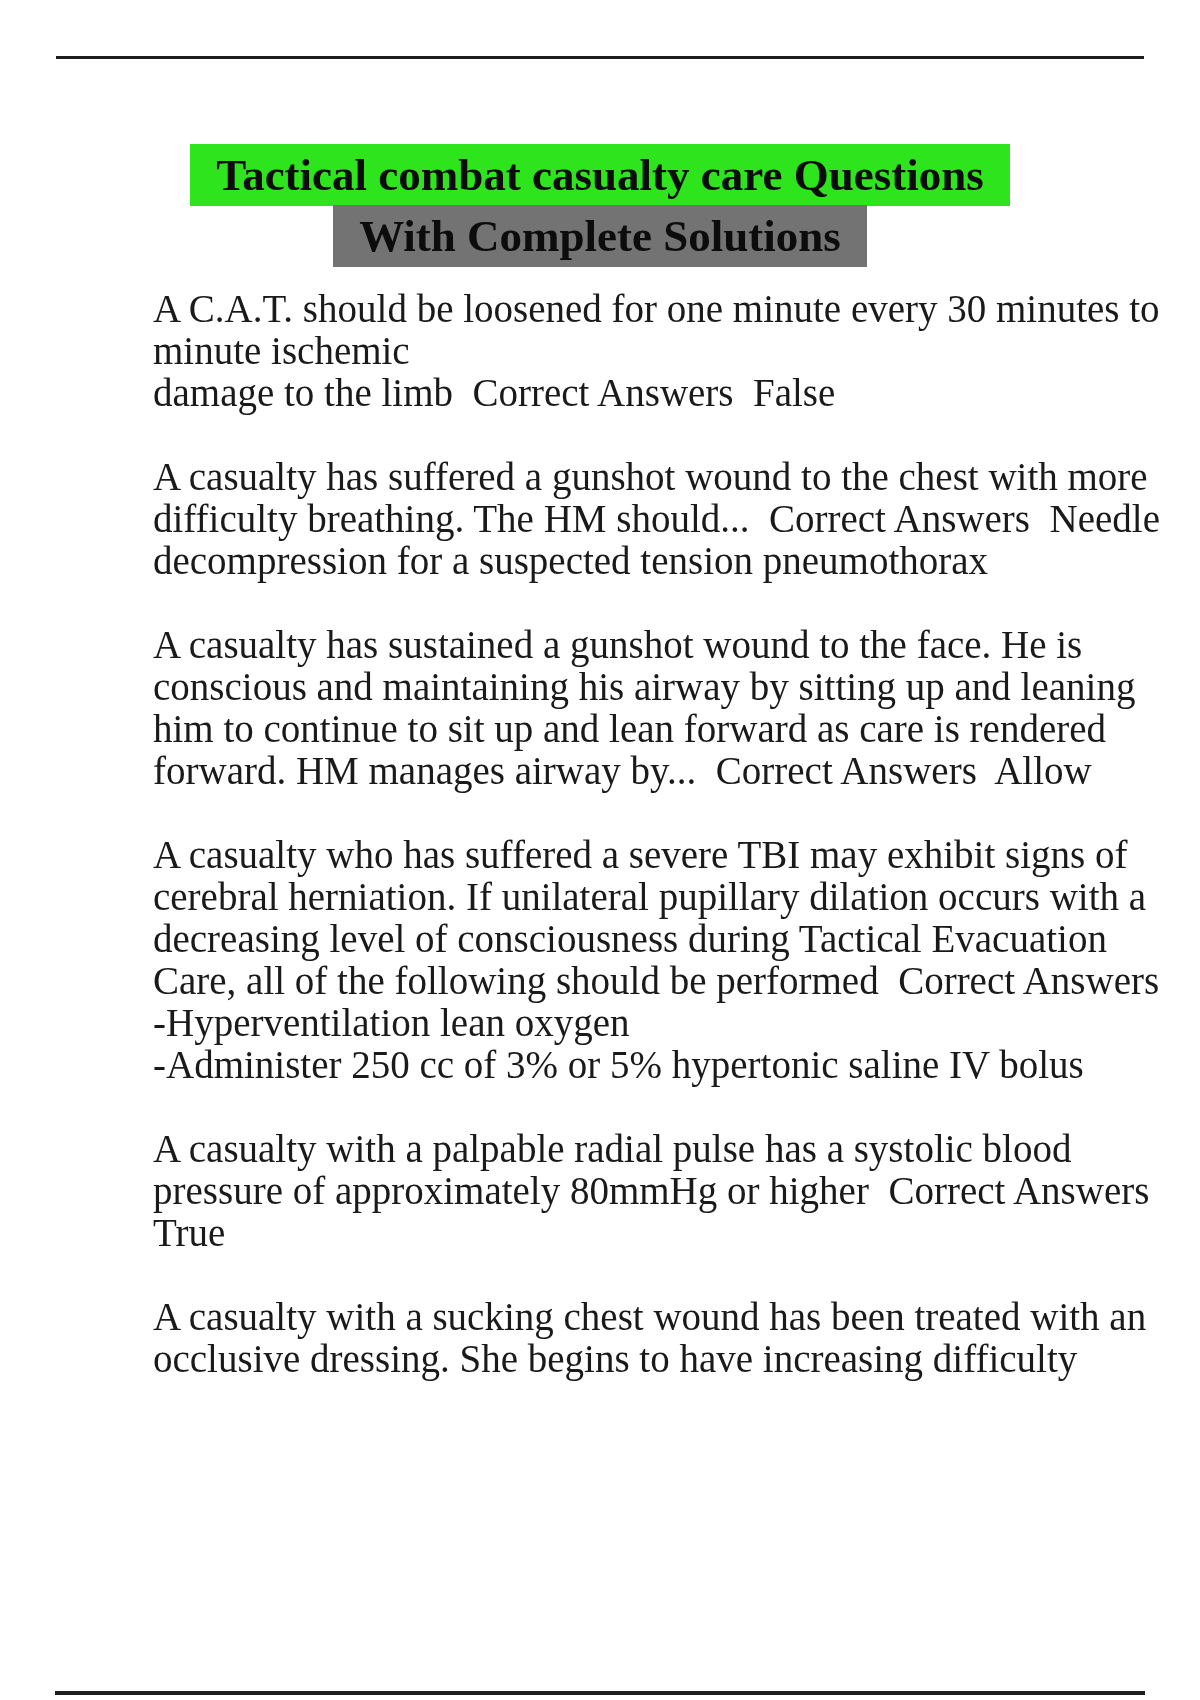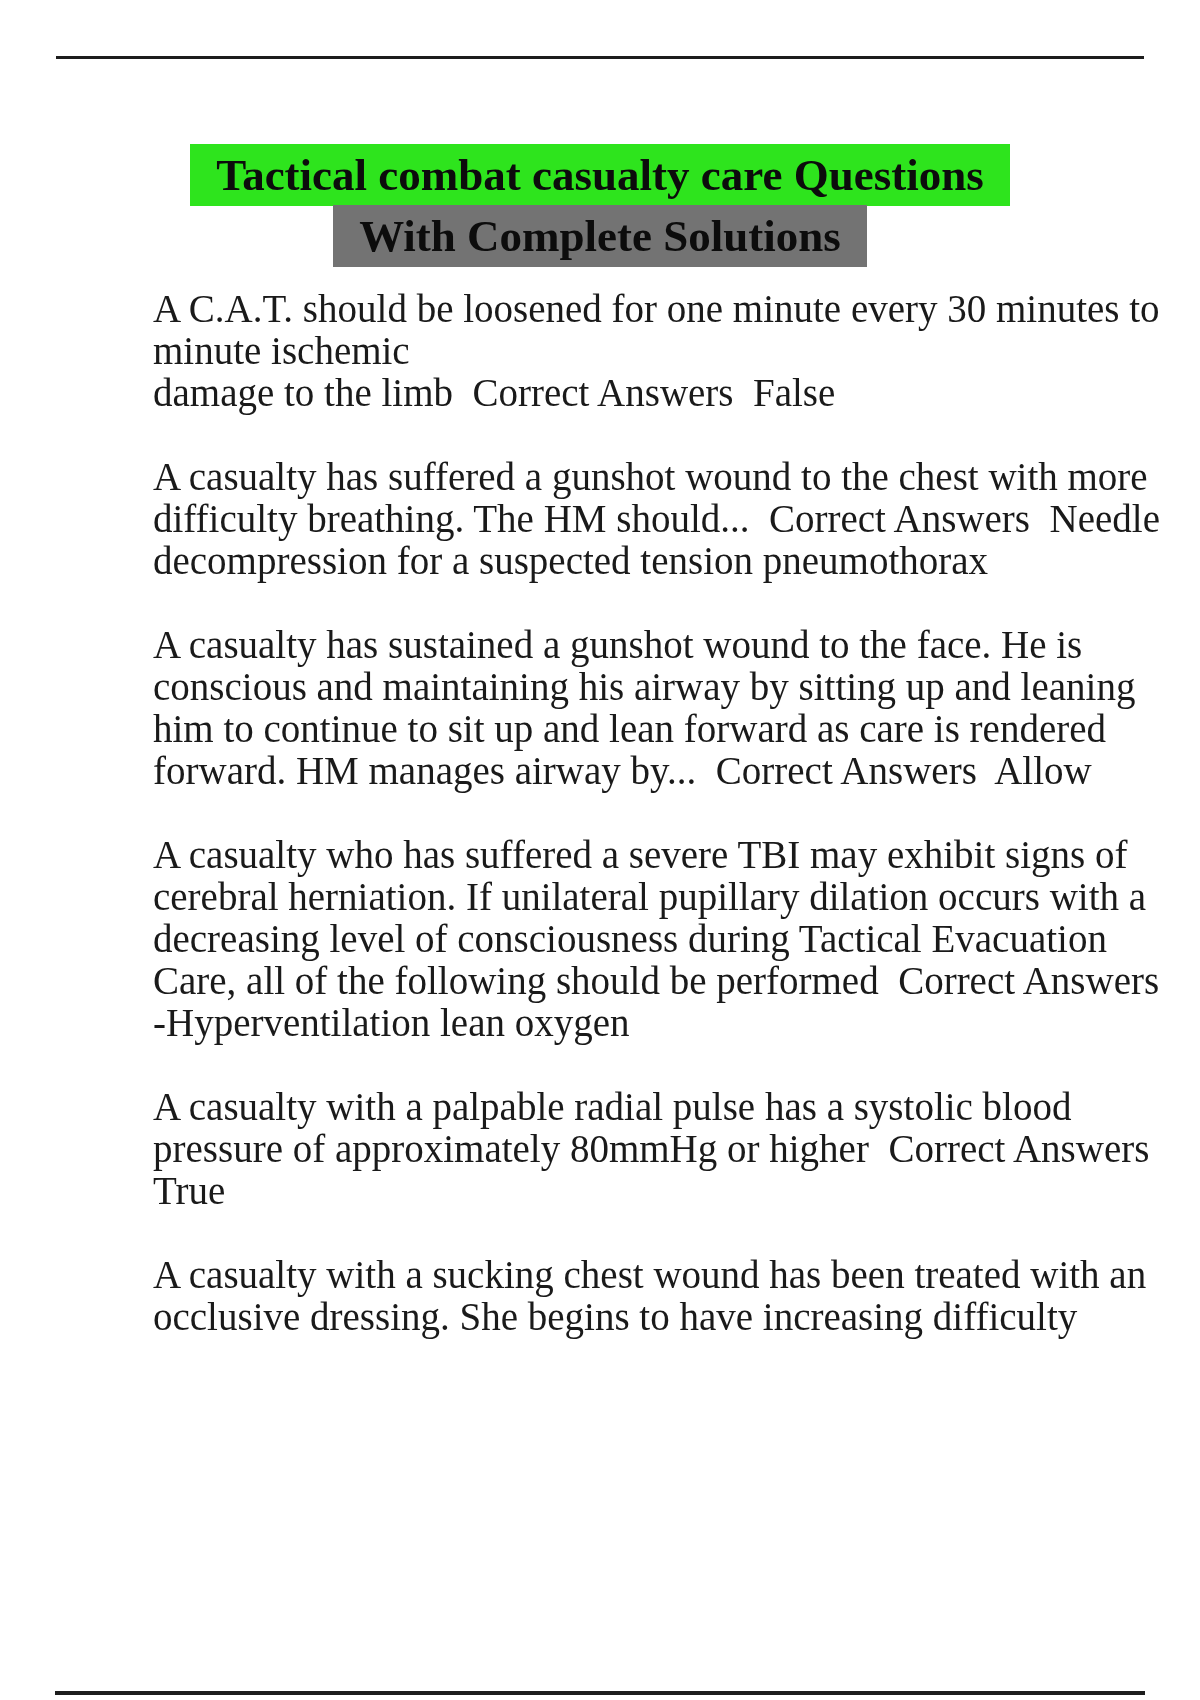--- a/index.html
+++ b/index.html
@@ -94,20 +94,21 @@
         <div class="text-line">conscious and maintaining his airway by sitting up and leaning</div>
         <div class="text-line">him to continue to sit up and lean forward as care is rendered</div>
         <div class="text-line">forward. HM manages airway by...  Correct Answers  Allow</div>
       </div>
       <div class="paragraph">
         <div class="text-line">A casualty who has suffered a severe TBI may exhibit signs of</div>
         <div class="text-line">cerebral herniation. If unilateral pupillary dilation occurs with a</div>
         <div class="text-line">decreasing level of consciousness during Tactical Evacuation</div>
         <div class="text-line">Care, all of the following should be performed  Correct Answers</div>
         <div class="text-line">-Hyperventilation lean oxygen</div>
+        <div class="text-line">-Administer 250 cc of 3% or 5% hypertonic saline IV bolus</div>
       </div>
       <div class="paragraph">
         <div class="text-line">A casualty with a palpable radial pulse has a systolic blood</div>
         <div class="text-line">pressure of approximately 80mmHg or higher  Correct Answers</div>
         <div class="text-line">True</div>
       </div>
       <div class="paragraph">
         <div class="text-line">A casualty with a sucking chest wound has been treated with an</div>
         <div class="text-line">occlusive dressing. She begins to have increasing difficulty</div>
       </div>

